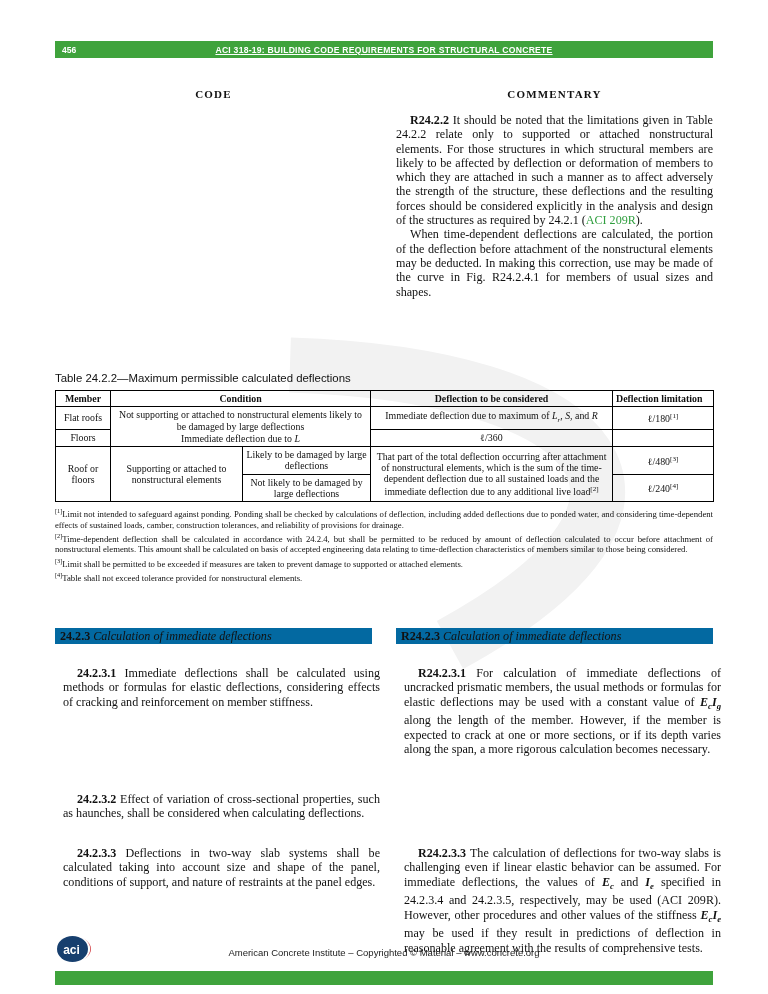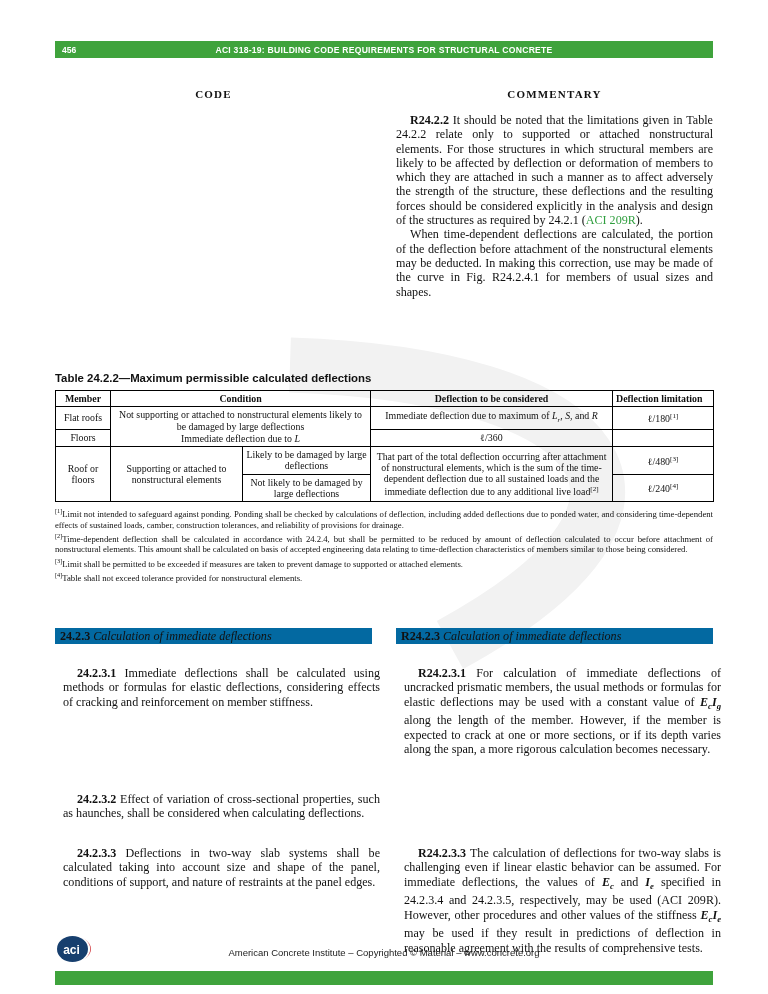--- a/index.html
+++ b/index.html
@@ -10,32 +10,32 @@
   .watermark{position:absolute;top:0;left:0;z-index:0;}
   .page > .blk{z-index:1;}
 
   
   .header-bar{
     position:absolute;top:41px;left:55px;width:658px;height:17px;
     background:#3fa33c;color:#fff;font-family:"Liberation Sans", sans-serif;
     font-size:8.6px;font-weight:bold;display:flex;align-items:center;
   }
   .page-number{position:absolute;left:7px;}
-  .header-title{width:100%;text-align:center;letter-spacing:.25px;}
+  .header-title{width:100%;text-align:center;letter-spacing:.25px;text-decoration:underline;}
 
   
   .cols1{position:absolute;top:88px;left:55px;width:658px;display:flex;gap:24px;}
   .col{width:317px;}
   .col-heading{text-align:center;font-weight:bold;font-size:11px;letter-spacing:1.2px;}
   .para{font-size:12.1px;line-height:14.3px;text-align:justify;text-indent:14px;margin:13px 0 0 0;}
   .cont{margin-top:0;}
 
   
   .table-block{position:absolute;top:372px;left:55px;width:658px;}
-  .table-title{font-family:"Liberation Sans", sans-serif;font-weight:bold;font-size:11.4px;margin-bottom:6px;}
+  .table-title{font-family:"Liberation Sans", sans-serif;font-weight:normal;font-size:11.4px;margin-bottom:6px;}
   table.defl{border-collapse:collapse;width:658px;font-size:9.9px;line-height:11.3px;table-layout:fixed;}
   table.defl th,table.defl td{border:1px solid #000;padding:2px 3px;text-align:center;vertical-align:middle;}
   table.defl th{font-weight:bold;}
   .th-left{text-align:left !important;}
   .cond-line2{margin-top:1px;}
 
   .footnotes{margin-top:4px;font-size:8.7px;line-height:10.4px;text-align:justify;}
   .fn{margin-top:1px;}
 
   

